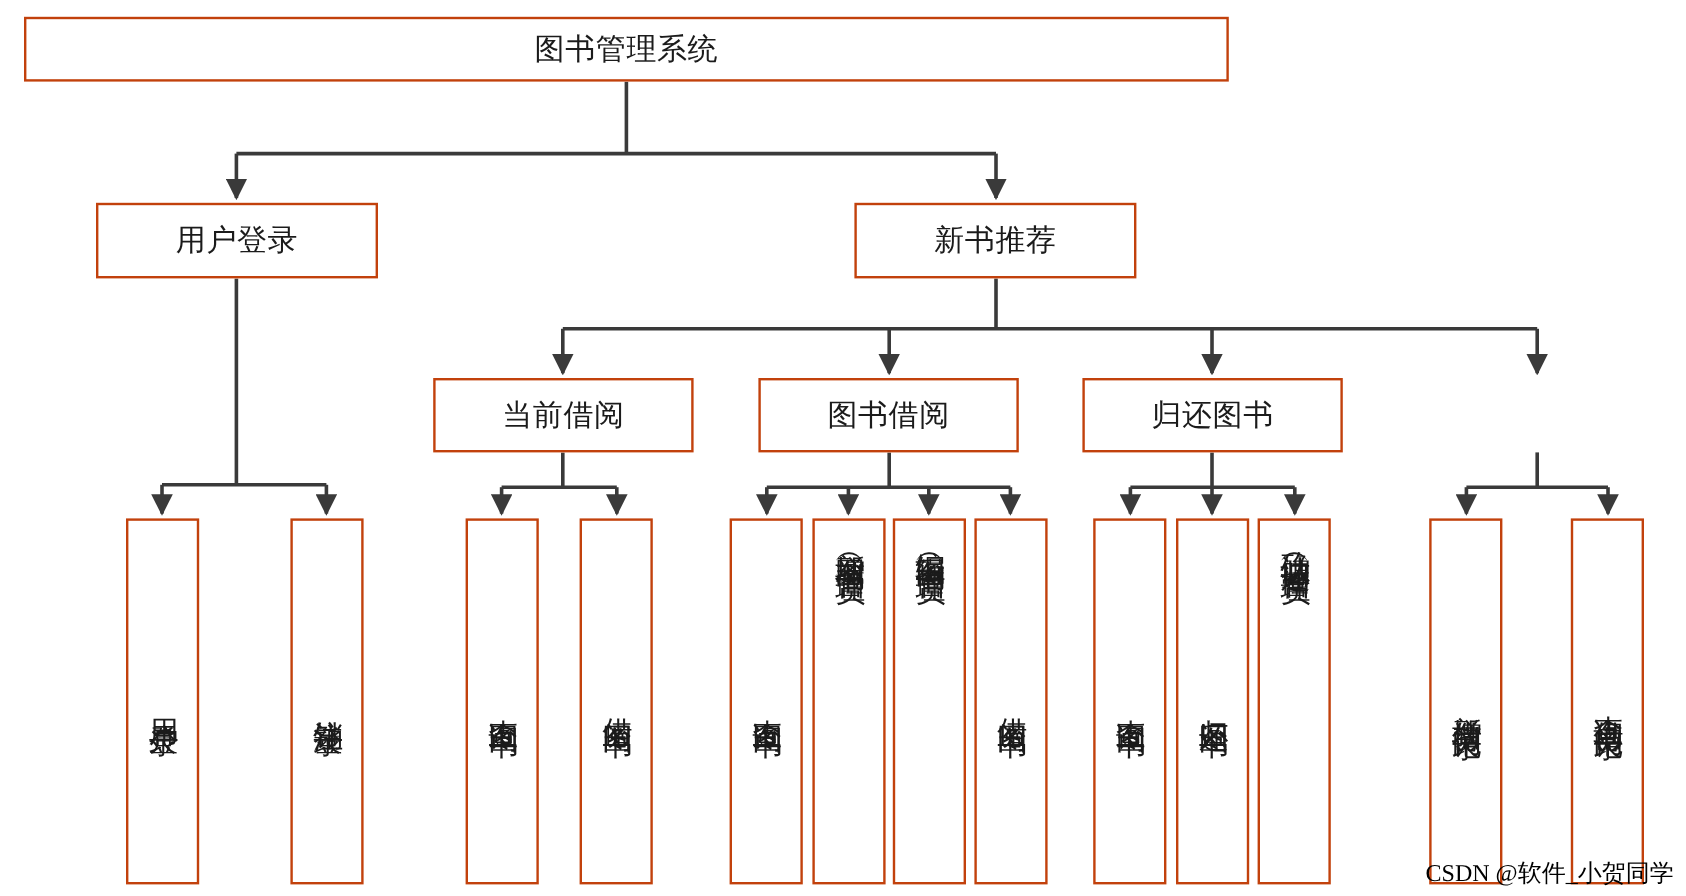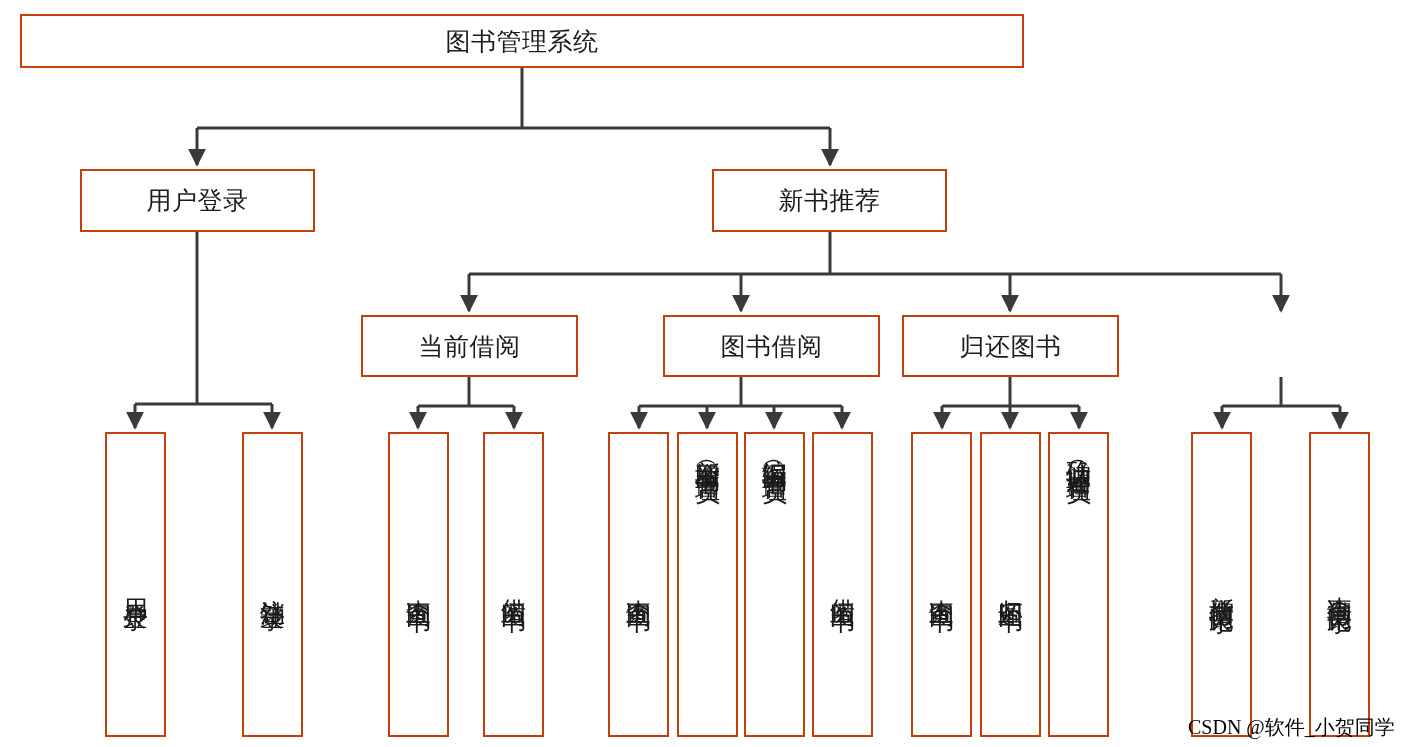--- a/index.html
+++ b/index.html
@@ -144,21 +144,21 @@
   </div>
 
   <div class="node h" style="left:712px; top:169px; width:235px; height:63px;">
     <span class="node-label">新书推荐</span>
   </div>
 
   <div class="node h" style="left:361px; top:315px; width:217px; height:62px;">
     <span class="node-label">当前借阅</span>
   </div>
 
-  <div class="node h" style="left:663px; top:315px; width:217px; height:62px;">
+  <div class="node h" style="left:632px; top:315px; width:217px; height:62px;">
     <span class="node-label">图书借阅</span>
   </div>
 
   <div class="node h" style="left:902px; top:315px; width:217px; height:62px;">
     <span class="node-label">归还图书</span>
   </div>
 
 
   <div class="node v center" style="left:105px; top:432px; width:61px; height:305px;">
     <span class="node-label">用户登录</span>

